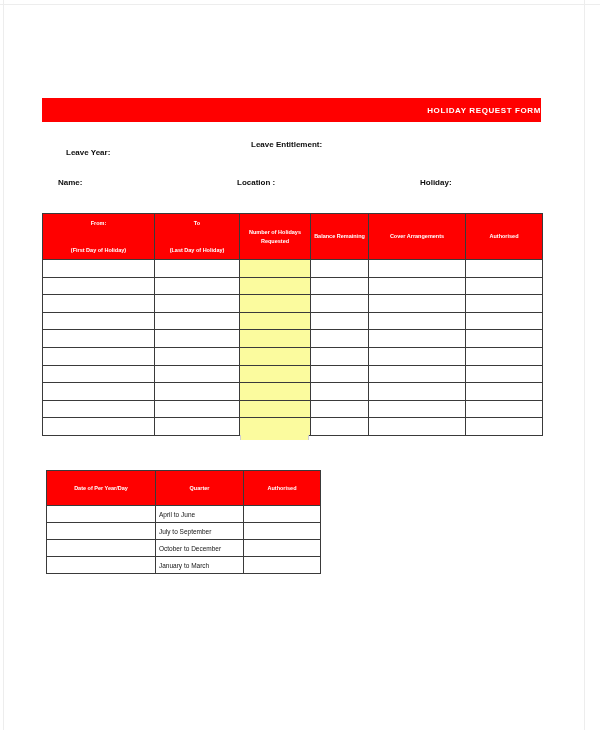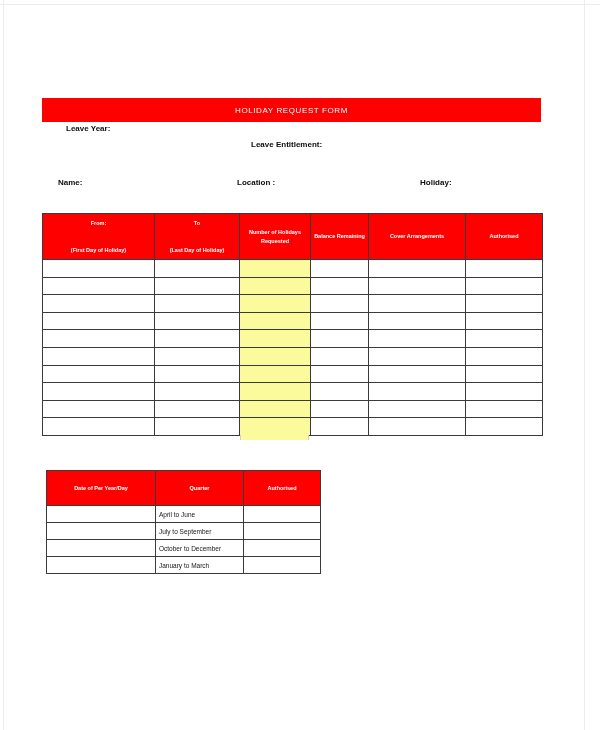--- a/index.html
+++ b/index.html
@@ -14,26 +14,26 @@
     font-family:"Liberation Sans", sans-serif;color:#111;
   }
   .edge-h{position:absolute;left:0;top:4px;width:600px;height:1px;background:#ededed;}
   .edge-v{position:absolute;top:0;width:1px;height:730px;background:#ededed;}
   .edge-v.left{left:3px;}
   .edge-v.right{left:584px;}
 
   .title-bar{
     position:absolute;left:42px;top:98px;width:499px;height:24px;
     background:var(--red);color:#fff;
-    display:flex;align-items:center;justify-content:center;
-    font-size:8px;font-weight:normal;letter-spacing:.6px;
+    display:flex;align-items:center;justify-content:flex-end;
+    font-size:8px;font-weight:bold;letter-spacing:.6px;
   }
 
   .lbl{position:absolute;font-size:8px;font-weight:bold;color:#0d0d0d;white-space:nowrap;}
-  .lbl.leave-year{left:42px;top:124px;padding-left:24px;}
+  .lbl.leave-year{left:42px;top:148px;padding-left:24px;}
   .lbl.leave-ent{left:251px;top:140px;}
   .lbl.name{left:42px;top:178px;padding-left:16px;}
   .lbl.location{left:237px;top:178px;text-align:right;}
   .lbl.position{left:420px;top:178px;}
 
   table{border-collapse:collapse;table-layout:fixed;}
   .main-table{position:absolute;left:42px;top:213px;width:500px;}
   .main-table th,.main-table td{border:1.5px solid var(--border);overflow:hidden;}
   .main-table thead tr{height:46px;}
   .main-table tbody tr{height:17.6px;}

